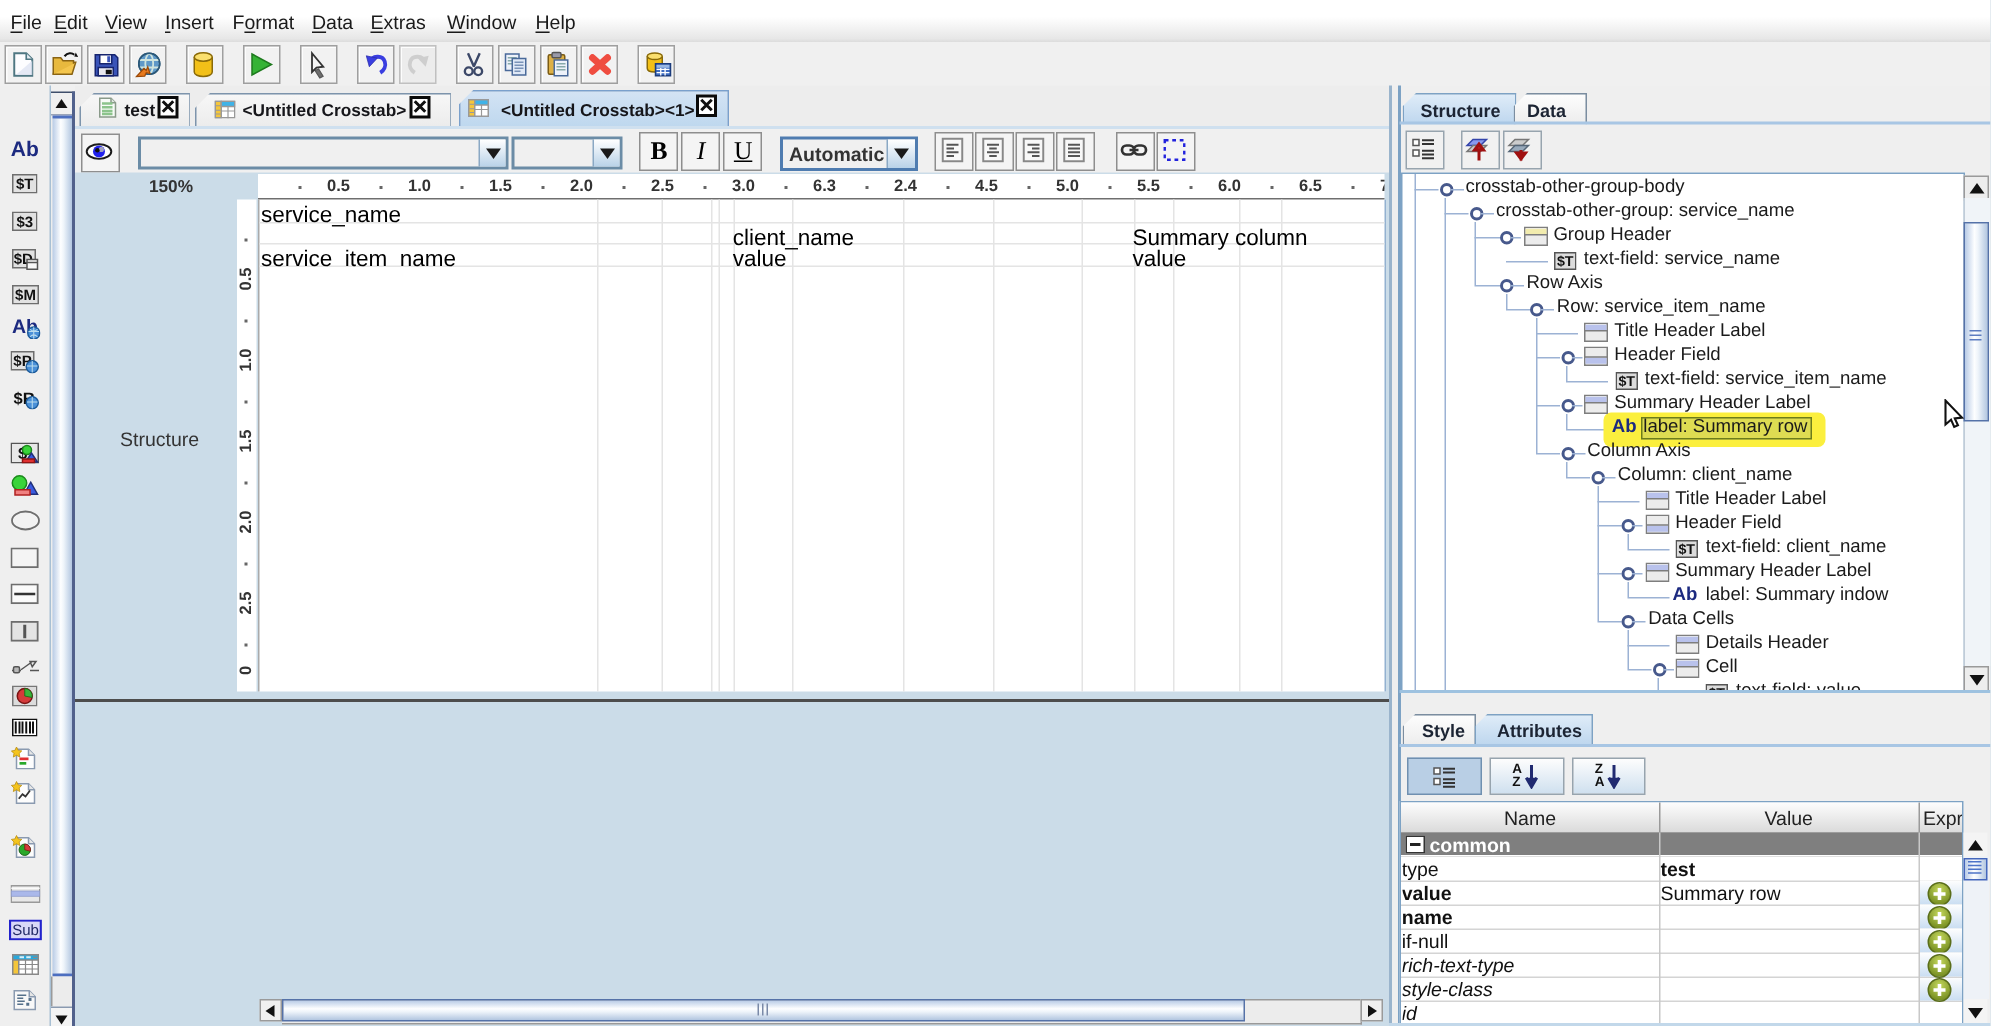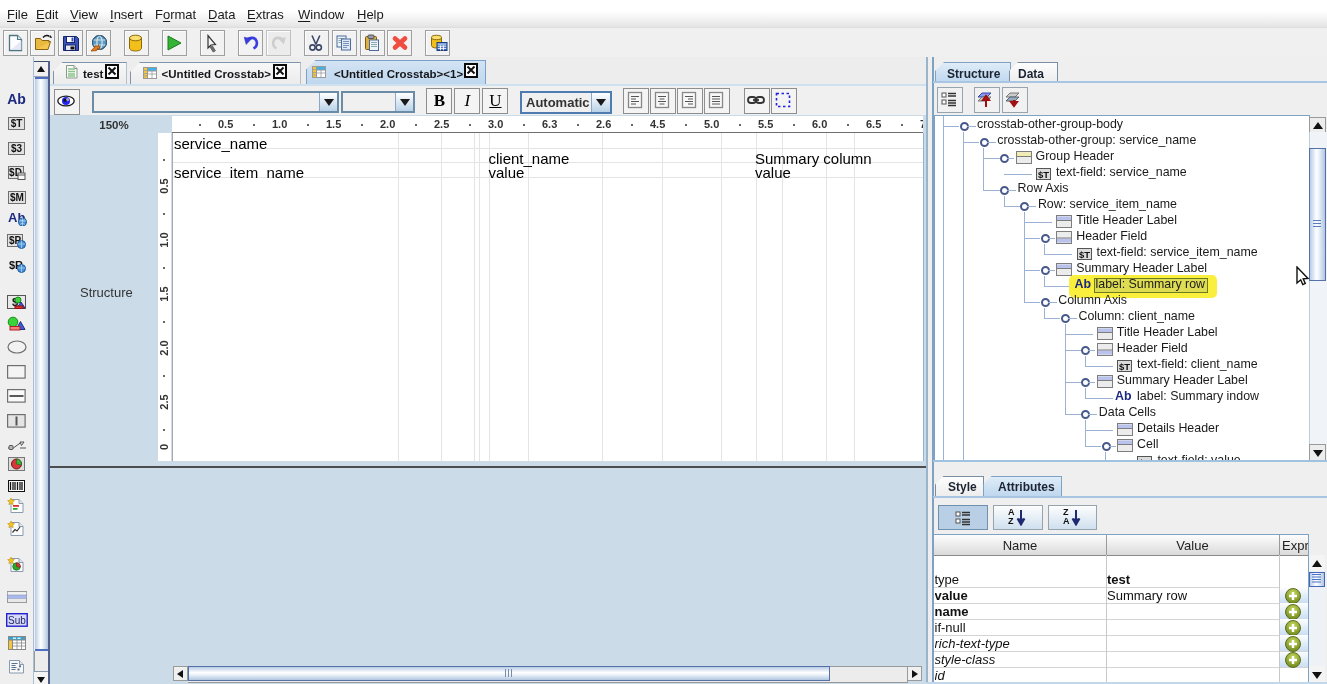--- a/index.html
+++ b/index.html
@@ -428,21 +428,21 @@
 <div class="abs" id="work">
   <div style="position:absolute;left:48px;top:3.5px;width:32px;text-align:center;font-size:11.5px;font-weight:bold;color:#333">150%</div>
   <div id="hruler">
     <div class="rnum" style="left:46px">0.5</div>
       <div class="rnum" style="left:100px">1.0</div>
     <div class="rnum" style="left:154px">1.5</div>
       <div class="rnum" style="left:208px">2.0</div>
     <div class="rnum" style="left:262px">2.5</div>
       <div class="rnum" style="left:316px">3.0</div>
     <div class="rnum" style="left:370px">6.3</div>
-      <div class="rnum" style="left:424px">2.6</div>
+      <div class="rnum" style="left:424px">2.4</div>
     <div class="rnum" style="left:478px">4.5</div>
       <div class="rnum" style="left:532px">5.0</div>
     <div class="rnum" style="left:586px">5.5</div>
       <div class="rnum" style="left:640px">6.0</div>
     <div class="rnum" style="left:694px">6.5</div>
       <div class="rnum" style="left:748px">7.0</div>
     <div class="rdot" style="left:27px"></div>
       <div class="rdot" style="left:81px"></div>
     <div class="rdot" style="left:135px"></div>
       <div class="rdot" style="left:189px"></div>
@@ -721,20 +721,26 @@
       </svg>
     </div>
   <div id="attrtable">
     <div style="position:absolute;left:0;top:0;width:100%;height:20px;background:linear-gradient(#fdfdfd,#dadada);border-bottom:1px solid #8a8a8a">
       <div style="position:absolute;left:0;top:2.5px;width:172px;text-align:center;font-size:13px;color:#222">Name</div>
       <div style="position:absolute;left:172px;top:2.5px;width:173px;text-align:center;font-size:13px;color:#222">Value</div>
       <div style="position:absolute;left:348px;top:2.5px;font-size:13px;color:#222;width:26px;overflow:hidden;white-space:nowrap">Expr</div>
       <div style="position:absolute;left:171.5px;top:0;width:1px;height:20px;background:#9a9a9a"></div>
       <div style="position:absolute;left:344.5px;top:0;width:1px;height:20px;background:#9a9a9a"></div>
     </div>
+    <div class="arow" style="top:19.5px;height:15.5px;background:#7f7f7f;border-bottom:1px solid #fff">
+      <div style="position:absolute;left:3px;top:2.5px;width:11px;height:10px;background:#fff;border:1px solid #333">
+          <div style="position:absolute;left:2px;top:4px;width:7px;height:2px;background:#222"></div>
+        </div>
+      <div class="acell" style="left:19px;font-weight:bold;color:#fff">common</div>
+    </div>
     <div class="arow" style="top:36px">
         <div class="acell" style="left:0.5px">type</div>
         <div class="acell" style="left:173px;font-weight:bold">test</div>
       </div>
     <div class="arow" style="top:52px">
         <div class="acell" style="left:0.5px;font-weight:bold">value</div>
         <div class="acell" style="left:173px">Summary row</div>
         <div class="exprcell"></div>
         <div class="plus" style="left:351px;top:0.5px"><svg width="14" height="14">
             <path d="M7 3 v8 M3 7 h8" stroke="#fff" stroke-width="2.4"></path>

